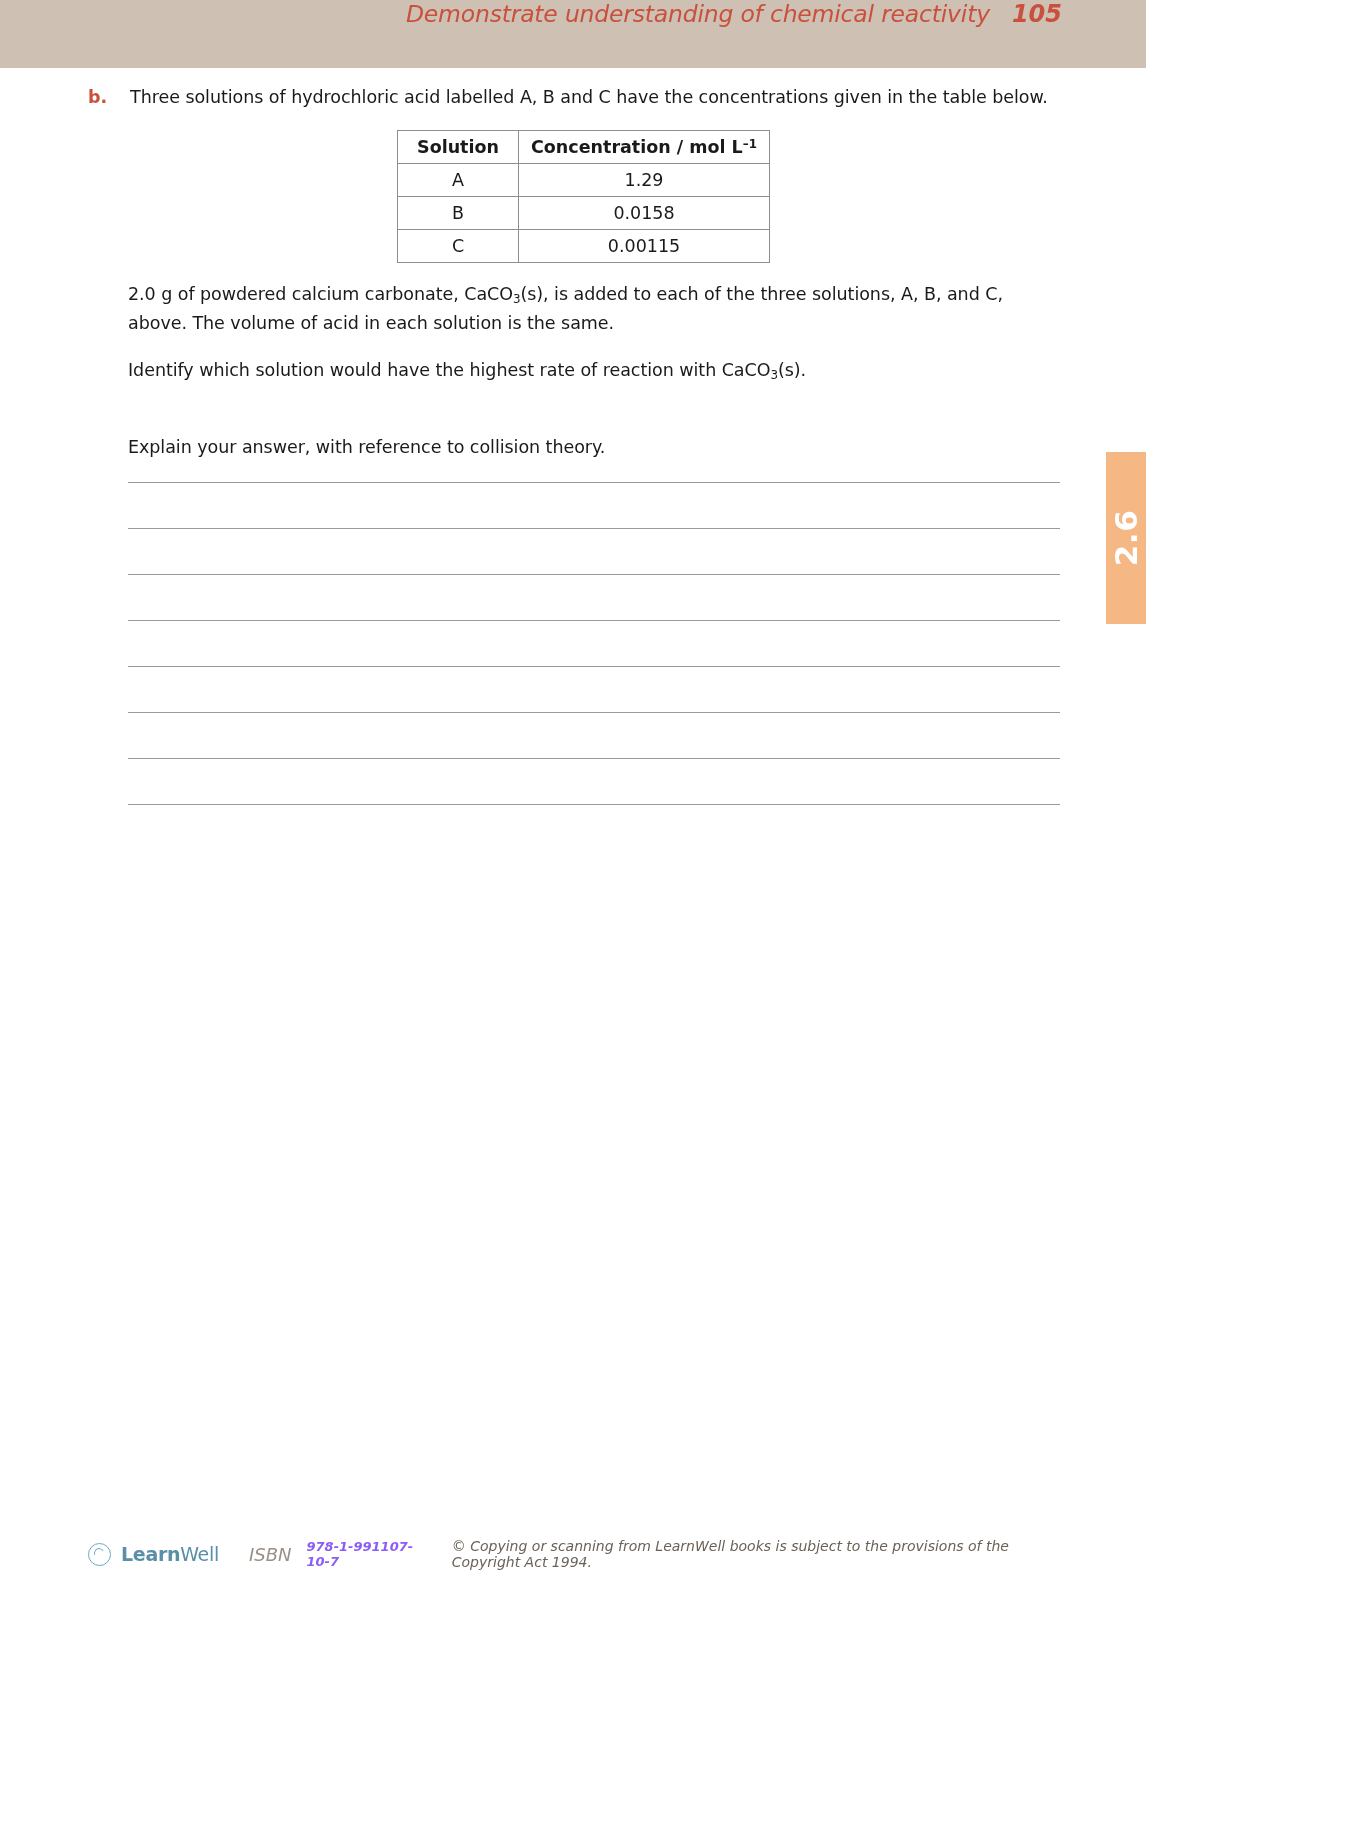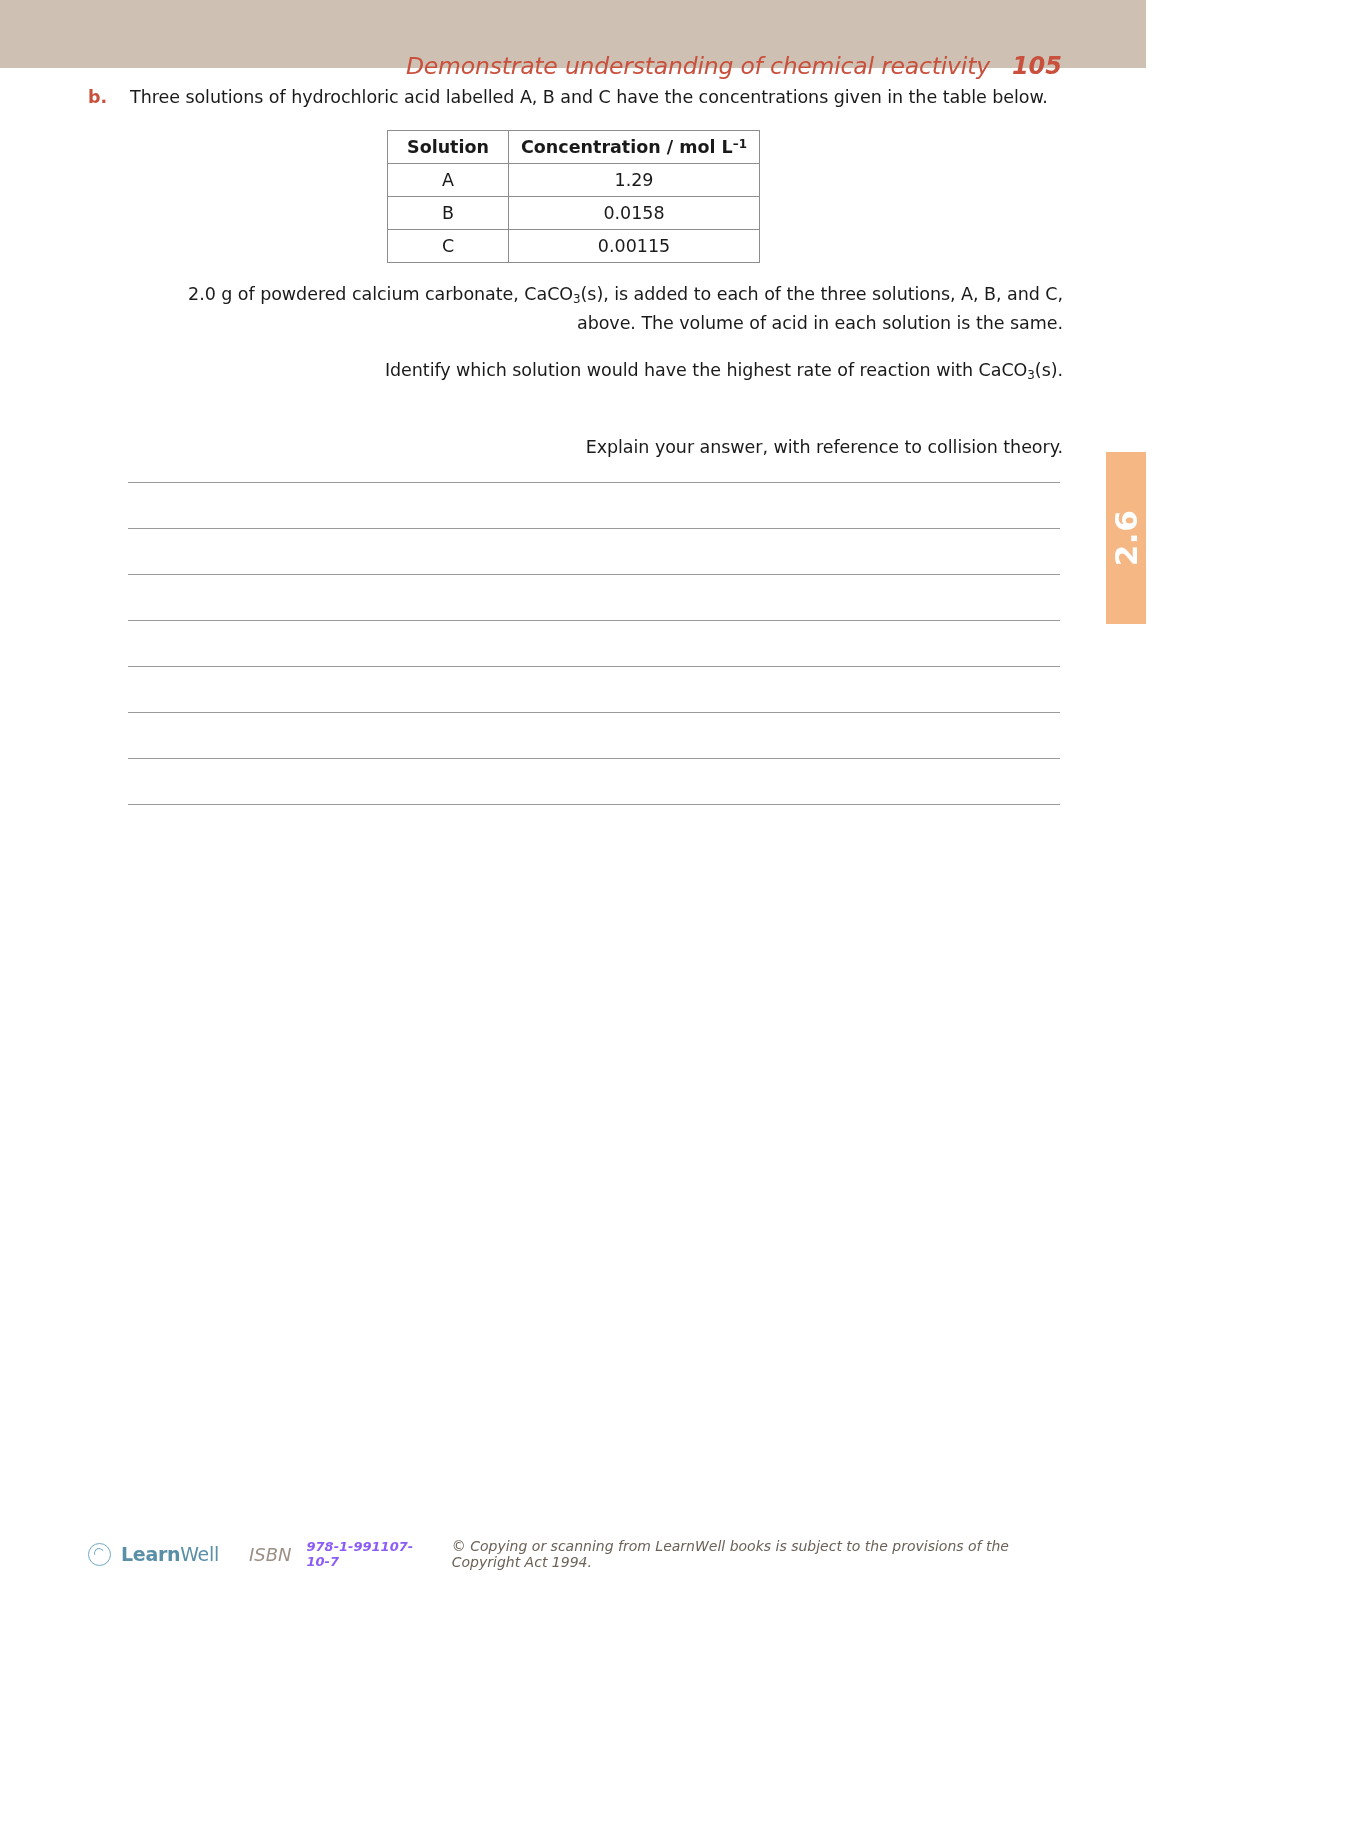--- a/index.html
+++ b/index.html
@@ -33,21 +33,21 @@
     width: 1146px;
     height: 68px;
     background: #cec0b3;
   }
   .header-inner {
     position: absolute;
     right: 84px;
     top: 0;
     height: 80px;
     display: flex;
-    align-items: flex-end;
+    align-items: flex-start;
     gap: 22px;
   }
   .header-title {
     font-family: "DejaVu Sans", sans-serif;
     font-style: italic;
     font-size: 23.5px;
     font-weight: 400;
     color: #c9503c;
     letter-spacing: -0.2px;
     white-space: nowrap;
@@ -106,21 +106,21 @@
     font-family: "DejaVu Sans", sans-serif;
     font-size: 17.5px;
     color: #1a1a1a;
     line-height: 26px;
     letter-spacing: -0.05px;
   }
 
   
   .data-table-wrap {
     position: absolute;
-    left: 387px;
+    left: 397px;
     top: 130px;
     border-radius: 16px;
   }
   table.data-table {
     border-collapse: collapse;
     background: #ffffff;
   }
   table.data-table td,
   table.data-table th {
     border: 1px solid #8d8d8d;
@@ -139,21 +139,20 @@
   .col-conc { width: 250px; }
   sub { font-size: 0.68em; vertical-align: baseline; position: relative; top: 0.29em; }
   sup { font-size: 0.68em; vertical-align: baseline; position: relative; top: -0.42em; }
 
   
   .body-block {
     position: absolute;
     left: 128px;
     top: 281px;
     width: 935px;
-    text-align: right;
   }
   .para {
     font-family: "DejaVu Sans", sans-serif;
     font-size: 17.5px;
     color: #1a1a1a;
     line-height: 27px;
     letter-spacing: -0.05px;
     margin: 0 0 20px 0;
   }
   .para:last-child { margin-bottom: 0; margin-top: 48px; }

